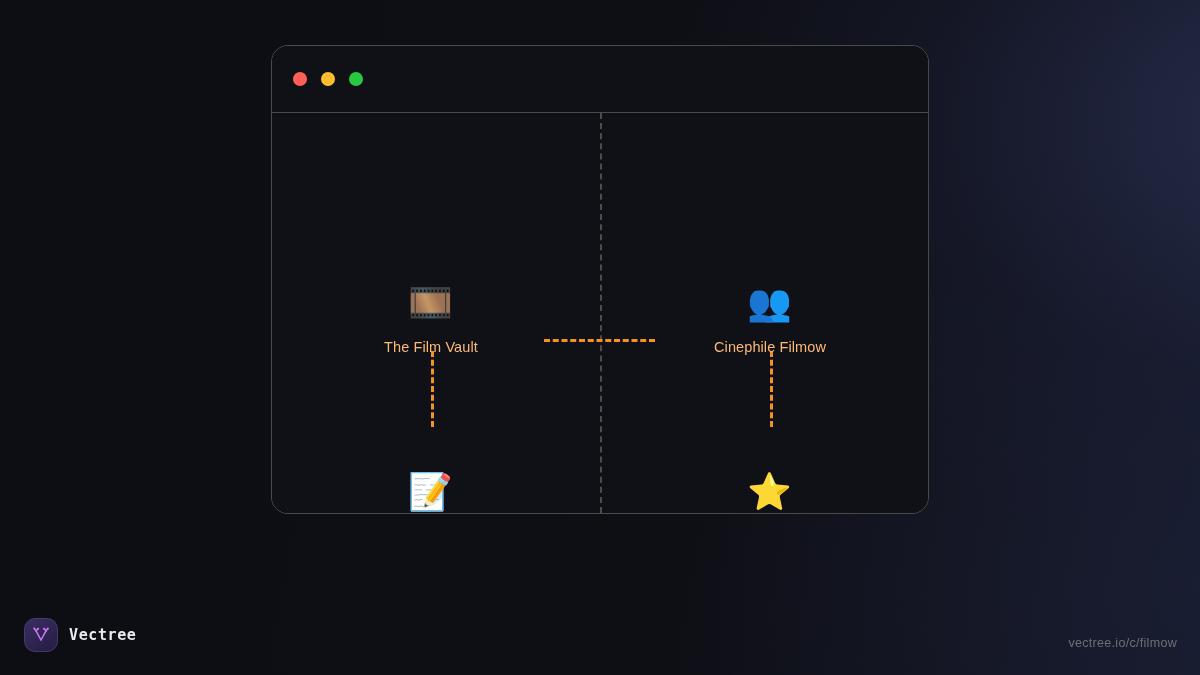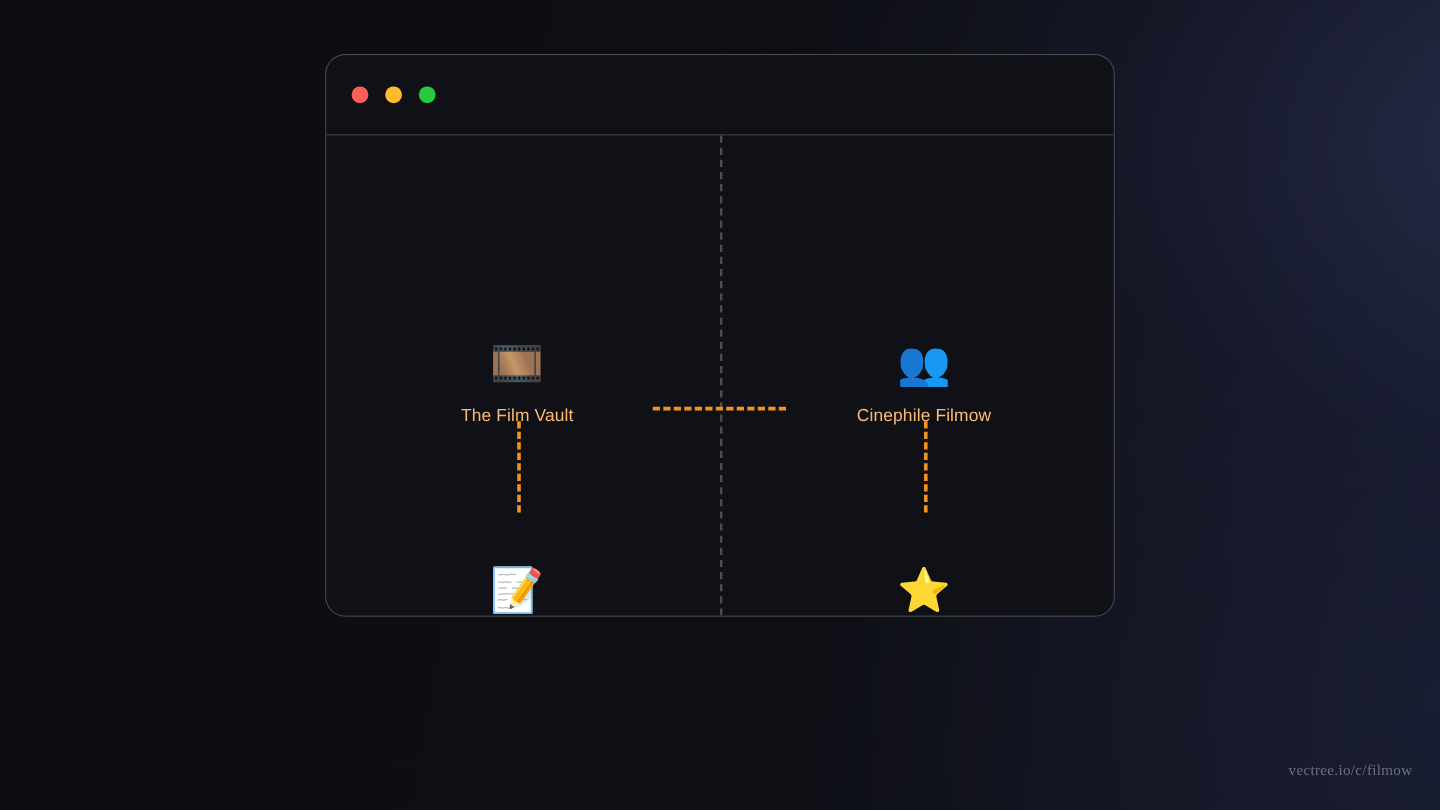--- a/index.html
+++ b/index.html
@@ -148,21 +148,21 @@
     font-family:"DejaVu Sans Mono", monospace;
     font-size:31px;
     font-weight:bold;
     color:#ffffff;
     letter-spacing:0.8px;
   }
 
   .site-url {
     position:absolute;
     right:23px; bottom:25px;
-    font-family:Liberation Serif, serif;
+    font-family:Liberation Sans, sans-serif;
     font-size:12.5px;
     color:#6e7079;
     letter-spacing:0.3px;
   }
 </style>
 </head>
 <body>
 
 <div class="bg-tint"></div>
 
@@ -201,15 +201,35 @@
 
     <div class="node node-3">
       <div class="node-icon">⭐</div>
 
     </div>
 
   </div>
 </div>
 
 <div class="brand">
+  <div class="brand-row">
+    <div class="brand-logo">
+      <svg width="20" height="20" viewBox="0 0 24 24" aria-hidden="true">
+        <g stroke="#c77bf5" stroke-width="1.8" fill="none" stroke-linecap="round">
+          <path d="M6 7 L12 18 L18 7"></path>
+          <path d="M6 7 L4.2 4.6"></path>
+          <path d="M6 7 L8.2 4.8"></path>
+          <path d="M18 7 L16 4.8"></path>
+          <path d="M18 7 L20 4.6"></path>
+        </g>
+        <g fill="#e07bf0">
+          <circle cx="4.0" cy="4.2" r="1.25"></circle>
+          <circle cx="8.4" cy="4.4" r="1.25"></circle>
+          <circle cx="15.8" cy="4.4" r="1.25"></circle>
+          <circle cx="20.2" cy="4.2" r="1.25"></circle>
+        </g>
+      </svg>
+    </div>
+    <div class="brand-name">Vectree</div>
+  </div>
 </div>
 
 <div class="site-url">vectree.io/c/filmow</div>
 
 </body></html>

